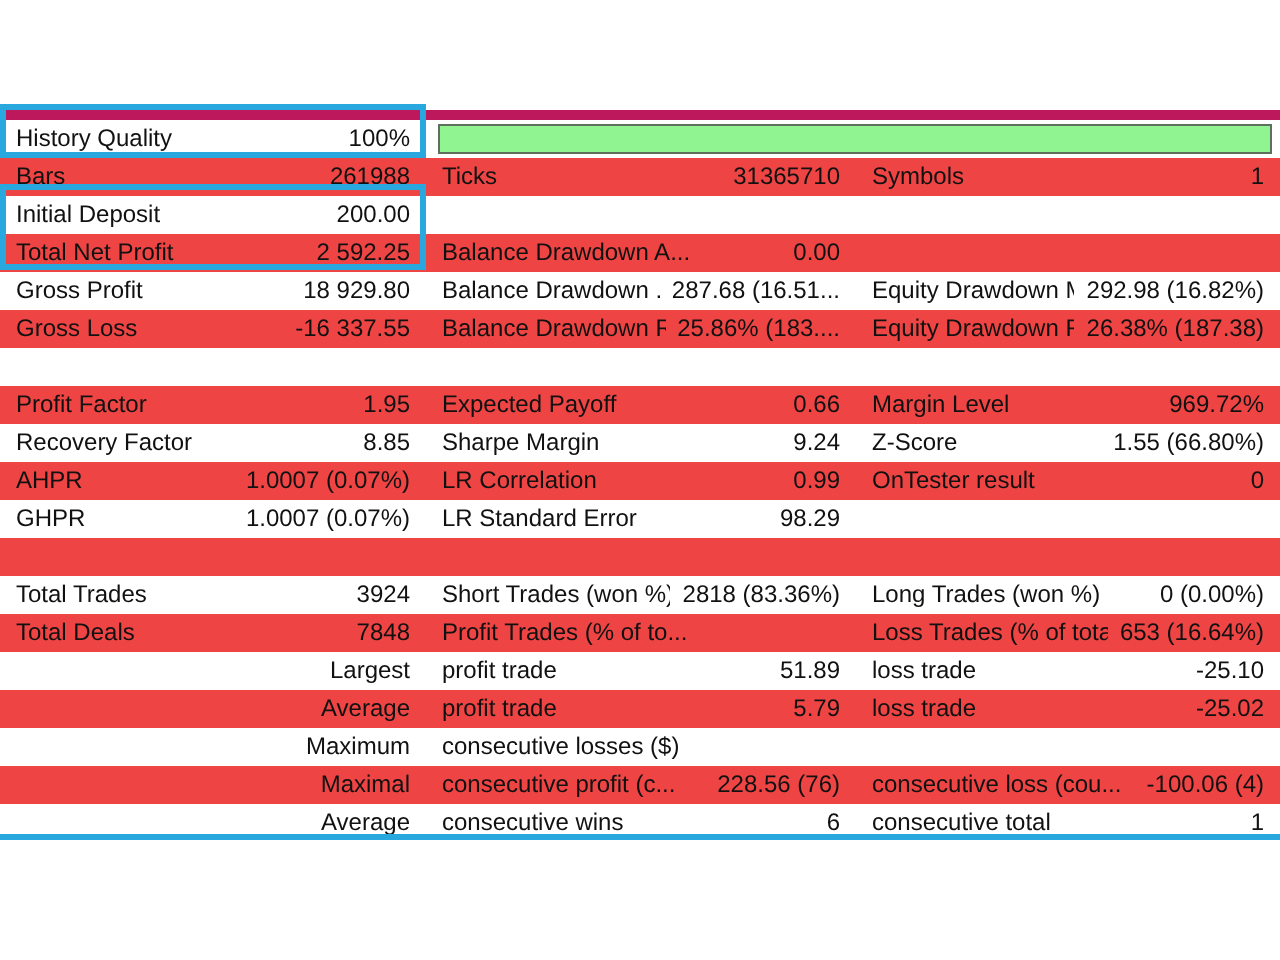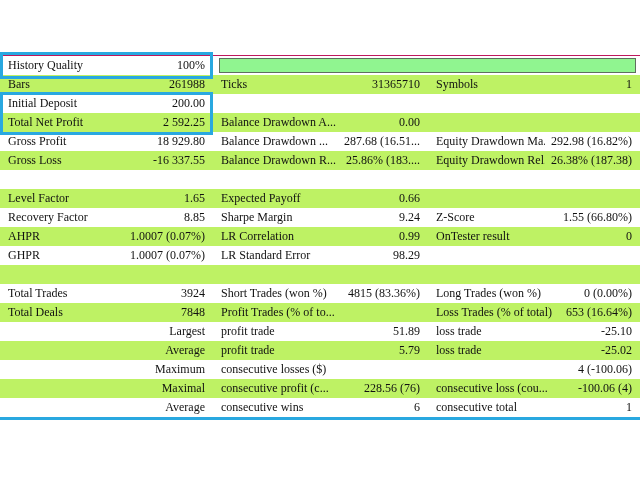--- a/index.html
+++ b/index.html
@@ -9,31 +9,30 @@
     font-family: "Liberation Sans", sans-serif;
     font-size: 12px;
     color: #111111;
     overflow: hidden;
     position: relative;
   }
   #report {
     position: absolute;
     top: 55px; left: 0;
     width: 640px;
-    border-top: 1px solid #be185d;
-    font-family: Liberation Serif, serif;
+    border-top: 5px solid #be185d;
   }
   .row {
     display: flex;
     height: 19px;
     line-height: 19px;
     background: #ffffff;
     white-space: nowrap;
   }
-  .row.alt { background: #bef264; }
+  .row.alt { background: #ef4444; }
   .cg {
     display: flex;
     box-sizing: border-box;
     padding: 0 8px;
     overflow: hidden;
   }
   .cg.left  { width: 213px; }
   .cg.mid   { width: 215px; }
   .cg.right { width: 212px; flex: 1; }
   .lab { flex: 1; text-align: left; overflow: hidden; }
@@ -141,27 +140,31 @@
         <span class="val">25.86% (183....</span>
       </div>
       <div class="cg right">
         <span class="lab">Equity Drawdown Rel...</span>
         <span class="val">26.38% (187.38)</span>
       </div>
     </div>
     <div class="row"></div>
     <div class="row alt">
       <div class="cg left">
-        <span class="lab">Level Factor</span>
-        <span class="val">1.65</span>
+        <span class="lab">Profit Factor</span>
+        <span class="val">1.95</span>
       </div>
       <div class="cg mid">
         <span class="lab">Expected Payoff</span>
         <span class="val">0.66</span>
       </div>
+      <div class="cg right">
+        <span class="lab">Margin Level</span>
+        <span class="val">969.72%</span>
+      </div>
     </div>
     <div class="row">
       <div class="cg left">
         <span class="lab">Recovery Factor</span>
         <span class="val">8.85</span>
       </div>
       <div class="cg mid">
         <span class="lab">Sharpe Margin</span>
         <span class="val">9.24</span>
       </div>
@@ -199,21 +202,21 @@
       </div>
     </div>
     <div class="row alt"></div>
     <div class="row">
       <div class="cg left">
         <span class="lab">Total Trades</span>
         <span class="val">3924</span>
       </div>
       <div class="cg mid">
         <span class="lab">Short Trades (won %)</span>
-        <span class="val">4815 (83.36%)</span>
+        <span class="val">2818 (83.36%)</span>
       </div>
       <div class="cg right">
         <span class="lab">Long Trades (won %)</span>
         <span class="val">0 (0.00%)</span>
       </div>
     </div>
     <div class="row alt">
       <div class="cg left">
         <span class="lab">Total Deals</span>
         <span class="val">7848</span>
@@ -254,21 +257,20 @@
         <span class="val">-25.02</span>
       </div>
     </div>
     <div class="row">
       <div class="cg left">
         <span class="lab"></span>
         <span class="val">Maximum</span>
       </div>
       <div class="cg right">
         <span class="lab">consecutive losses ($)</span>
-        <span class="val">4 (-100.06)</span>
       </div>
     </div>
     <div class="row alt">
       <div class="cg left">
         <span class="lab"></span>
         <span class="val">Maximal</span>
       </div>
       <div class="cg mid">
         <span class="lab">consecutive profit (c...</span>
         <span class="val">228.56 (76)</span>

